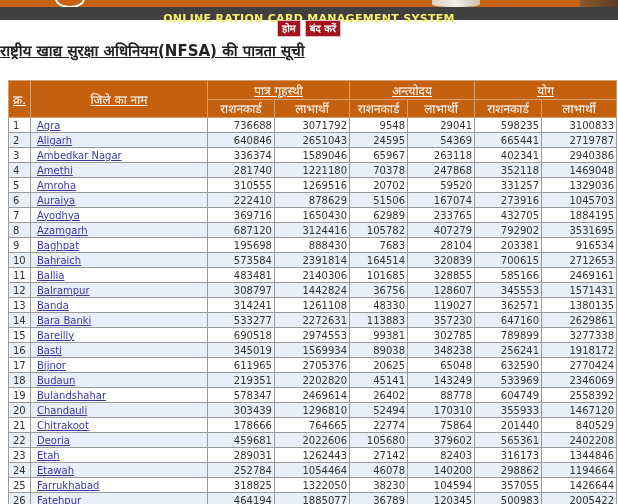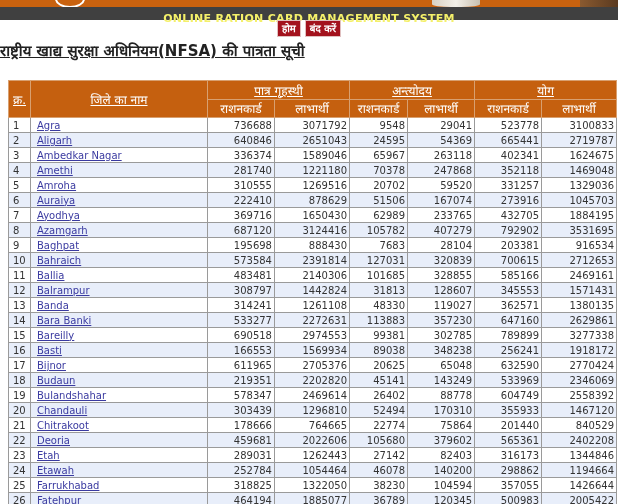--- a/index.html
+++ b/index.html
@@ -73,42 +73,42 @@
     </tr>
   </thead>
   <tbody id="tbody">
       <tr class="odd">
         <td class="sn">1</td>
         <td class="name"><a>Agra</a></td>
         <td class="num">736688</td>
         <td class="num">3071792</td>
         <td class="num">9548</td>
         <td class="num">29041</td>
-        <td class="num">523778</td>
+        <td class="num">598235</td>
         <td class="num">3100833</td>
       </tr>
       <tr class="even">
         <td class="sn">2</td>
         <td class="name"><a>Aligarh</a></td>
         <td class="num">640846</td>
         <td class="num">2651043</td>
         <td class="num">24595</td>
         <td class="num">54369</td>
         <td class="num">665441</td>
         <td class="num">2719787</td>
       </tr>
       <tr class="odd">
         <td class="sn">3</td>
         <td class="name"><a>Ambedkar Nagar</a></td>
         <td class="num">336374</td>
         <td class="num">1589046</td>
         <td class="num">65967</td>
         <td class="num">263118</td>
         <td class="num">402341</td>
-        <td class="num">1624675</td>
+        <td class="num">2940386</td>
       </tr>
       <tr class="even">
         <td class="sn">4</td>
         <td class="name"><a>Amethi</a></td>
         <td class="num">281740</td>
         <td class="num">1221180</td>
         <td class="num">70378</td>
         <td class="num">247868</td>
         <td class="num">352118</td>
         <td class="num">1469048</td>
@@ -161,41 +161,41 @@
         <td class="num">7683</td>
         <td class="num">28104</td>
         <td class="num">203381</td>
         <td class="num">916534</td>
       </tr>
       <tr class="even">
         <td class="sn">10</td>
         <td class="name"><a>Bahraich</a></td>
         <td class="num">573584</td>
         <td class="num">2391814</td>
-        <td class="num">127031</td>
+        <td class="num">164514</td>
         <td class="num">320839</td>
         <td class="num">700615</td>
         <td class="num">2712653</td>
       </tr>
       <tr class="odd">
         <td class="sn">11</td>
         <td class="name"><a>Ballia</a></td>
         <td class="num">483481</td>
         <td class="num">2140306</td>
         <td class="num">101685</td>
         <td class="num">328855</td>
         <td class="num">585166</td>
         <td class="num">2469161</td>
       </tr>
       <tr class="even">
         <td class="sn">12</td>
         <td class="name"><a>Balrampur</a></td>
         <td class="num">308797</td>
         <td class="num">1442824</td>
-        <td class="num">31813</td>
+        <td class="num">36756</td>
         <td class="num">128607</td>
         <td class="num">345553</td>
         <td class="num">1571431</td>
       </tr>
       <tr class="odd">
         <td class="sn">13</td>
         <td class="name"><a>Banda</a></td>
         <td class="num">314241</td>
         <td class="num">1261108</td>
         <td class="num">48330</td>
@@ -219,21 +219,21 @@
         <td class="num">690518</td>
         <td class="num">2974553</td>
         <td class="num">99381</td>
         <td class="num">302785</td>
         <td class="num">789899</td>
         <td class="num">3277338</td>
       </tr>
       <tr class="even">
         <td class="sn">16</td>
         <td class="name"><a>Basti</a></td>
-        <td class="num">166553</td>
+        <td class="num">345019</td>
         <td class="num">1569934</td>
         <td class="num">89038</td>
         <td class="num">348238</td>
         <td class="num">256241</td>
         <td class="num">1918172</td>
       </tr>
       <tr class="odd">
         <td class="sn">17</td>
         <td class="name"><a>Bijnor</a></td>
         <td class="num">611965</td>

